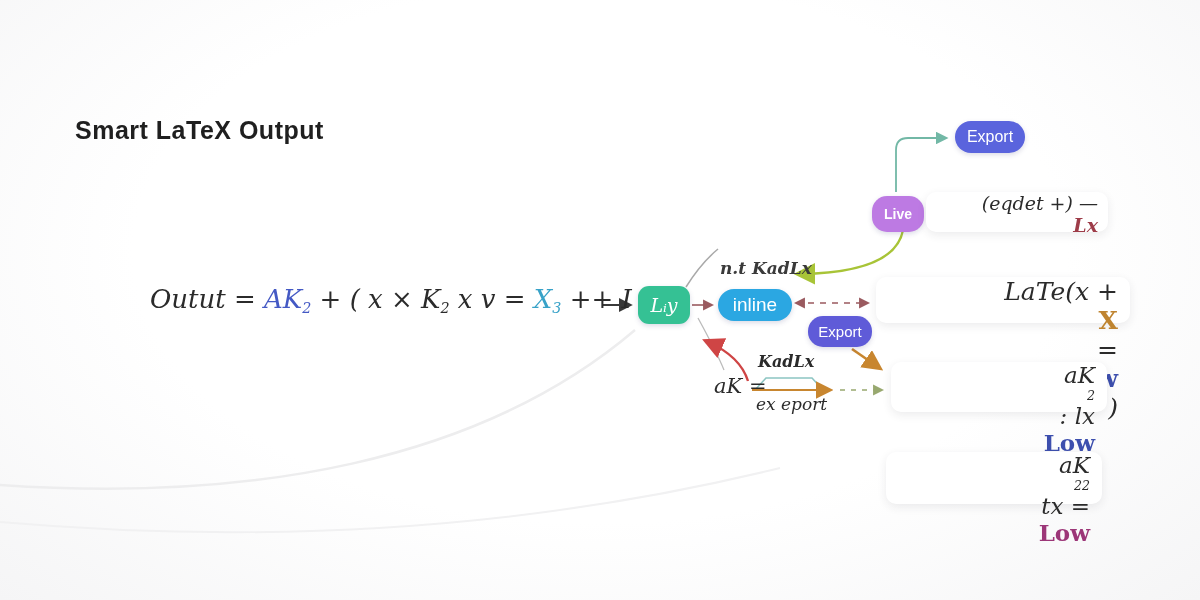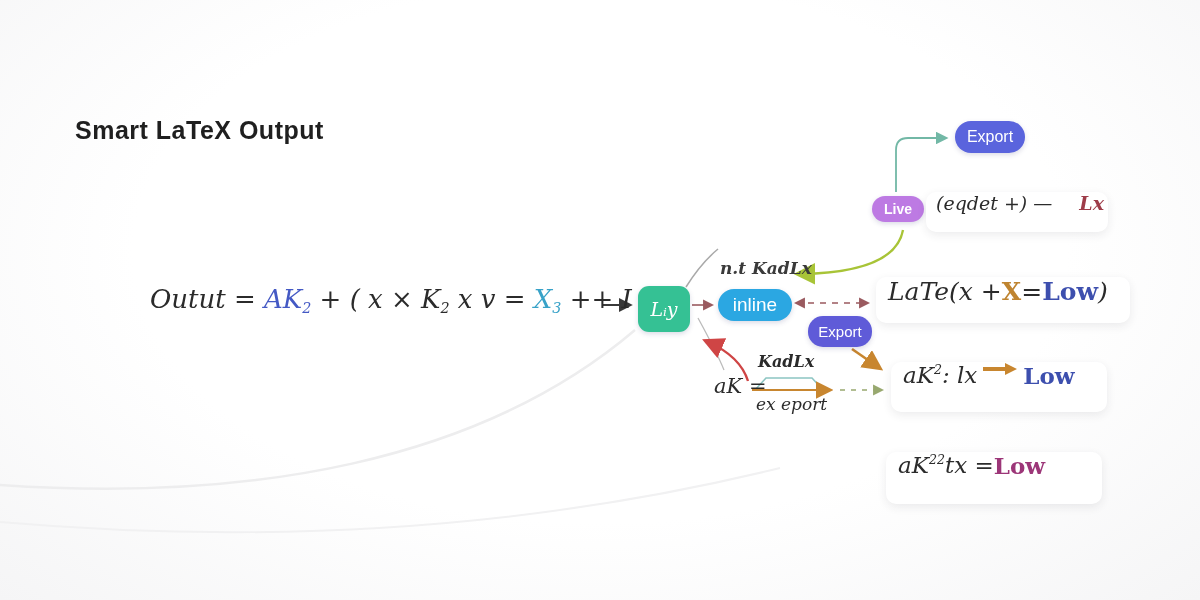--- a/index.html
+++ b/index.html
@@ -26,34 +26,34 @@
   .c-teal{color:#38a2c8;}
   .c-maroon{color:#9e3c49;font-weight:700;margin-left:27px;}
   .c-orange{color:#bf8430;font-weight:700;font-style:normal;}
   .c-indigo{color:#3d4fae;font-weight:700;font-style:normal;}
   .c-magenta{color:#9c3678;font-weight:700;font-style:normal;}
   
   .badge{
     display:flex;align-items:center;justify-content:center;
     color:#fff;border:none;cursor:pointer;box-shadow:0 2px 5px rgba(60,60,120,.18);
   }
-  .badge-green{left:638px;top:286px;width:52px;height:46px;border-radius:11px;
+  .badge-green{left:638px;top:286px;width:52px;height:38px;border-radius:11px;
     background:#35c194;font-family:"DejaVu Serif", serif;font-style:italic;font-size:19px;}
   .badge-inline{left:718px;top:289px;width:74px;height:32px;border-radius:16px;
     background:#2ba7e2;font-size:19px;}
   .badge-export-top{left:955px;top:121px;width:70px;height:32px;border-radius:16px;
     background:#5a64dd;font-size:16px;}
   .badge-export-mid{left:808px;top:316px;width:64px;height:31px;border-radius:15px;
     background:#5f5bd8;font-size:15px;}
-  .badge-live{left:872px;top:196px;width:52px;height:26px;border-radius:15px;
+  .badge-live{left:872px;top:196px;width:52px;height:36px;border-radius:15px;
     background:#bd7ae3;font-size:14px;font-weight:600;}
   
   .card{
     background:#ffffff;border-radius:10px;box-shadow:0 3px 10px rgba(40,40,60,.09);
-    display:flex;align-items:flex-start;white-space:nowrap;
+    display:flex;align-items:flex-end;white-space:nowrap;flex-direction:column;
   }
   .card-live{left:926px;top:192px;width:162px;height:40px;padding:0 10px;font-size:19px;}
   .card-late{left:876px;top:277px;width:230px;height:46px;padding:0 12px;font-size:25px;}
   .card-ak2{left:891px;top:362px;width:192px;height:50px;padding:0 12px;font-size:23px;}
   .card-ak22{left:886px;top:452px;width:192px;height:52px;padding:0 12px;font-size:23px;}
   
   .annotation{left:720px;top:228px;font-size:17px;font-weight:600;color:#3a3a3a;margin-top:30px;}
   .frac-lhs{left:714px;top:374px;font-size:21px;}
   .frac-top{left:758px;top:352px;font-size:16px;font-weight:600;}
   .frac-bottom{left:756px;top:394px;font-size:17px;}

